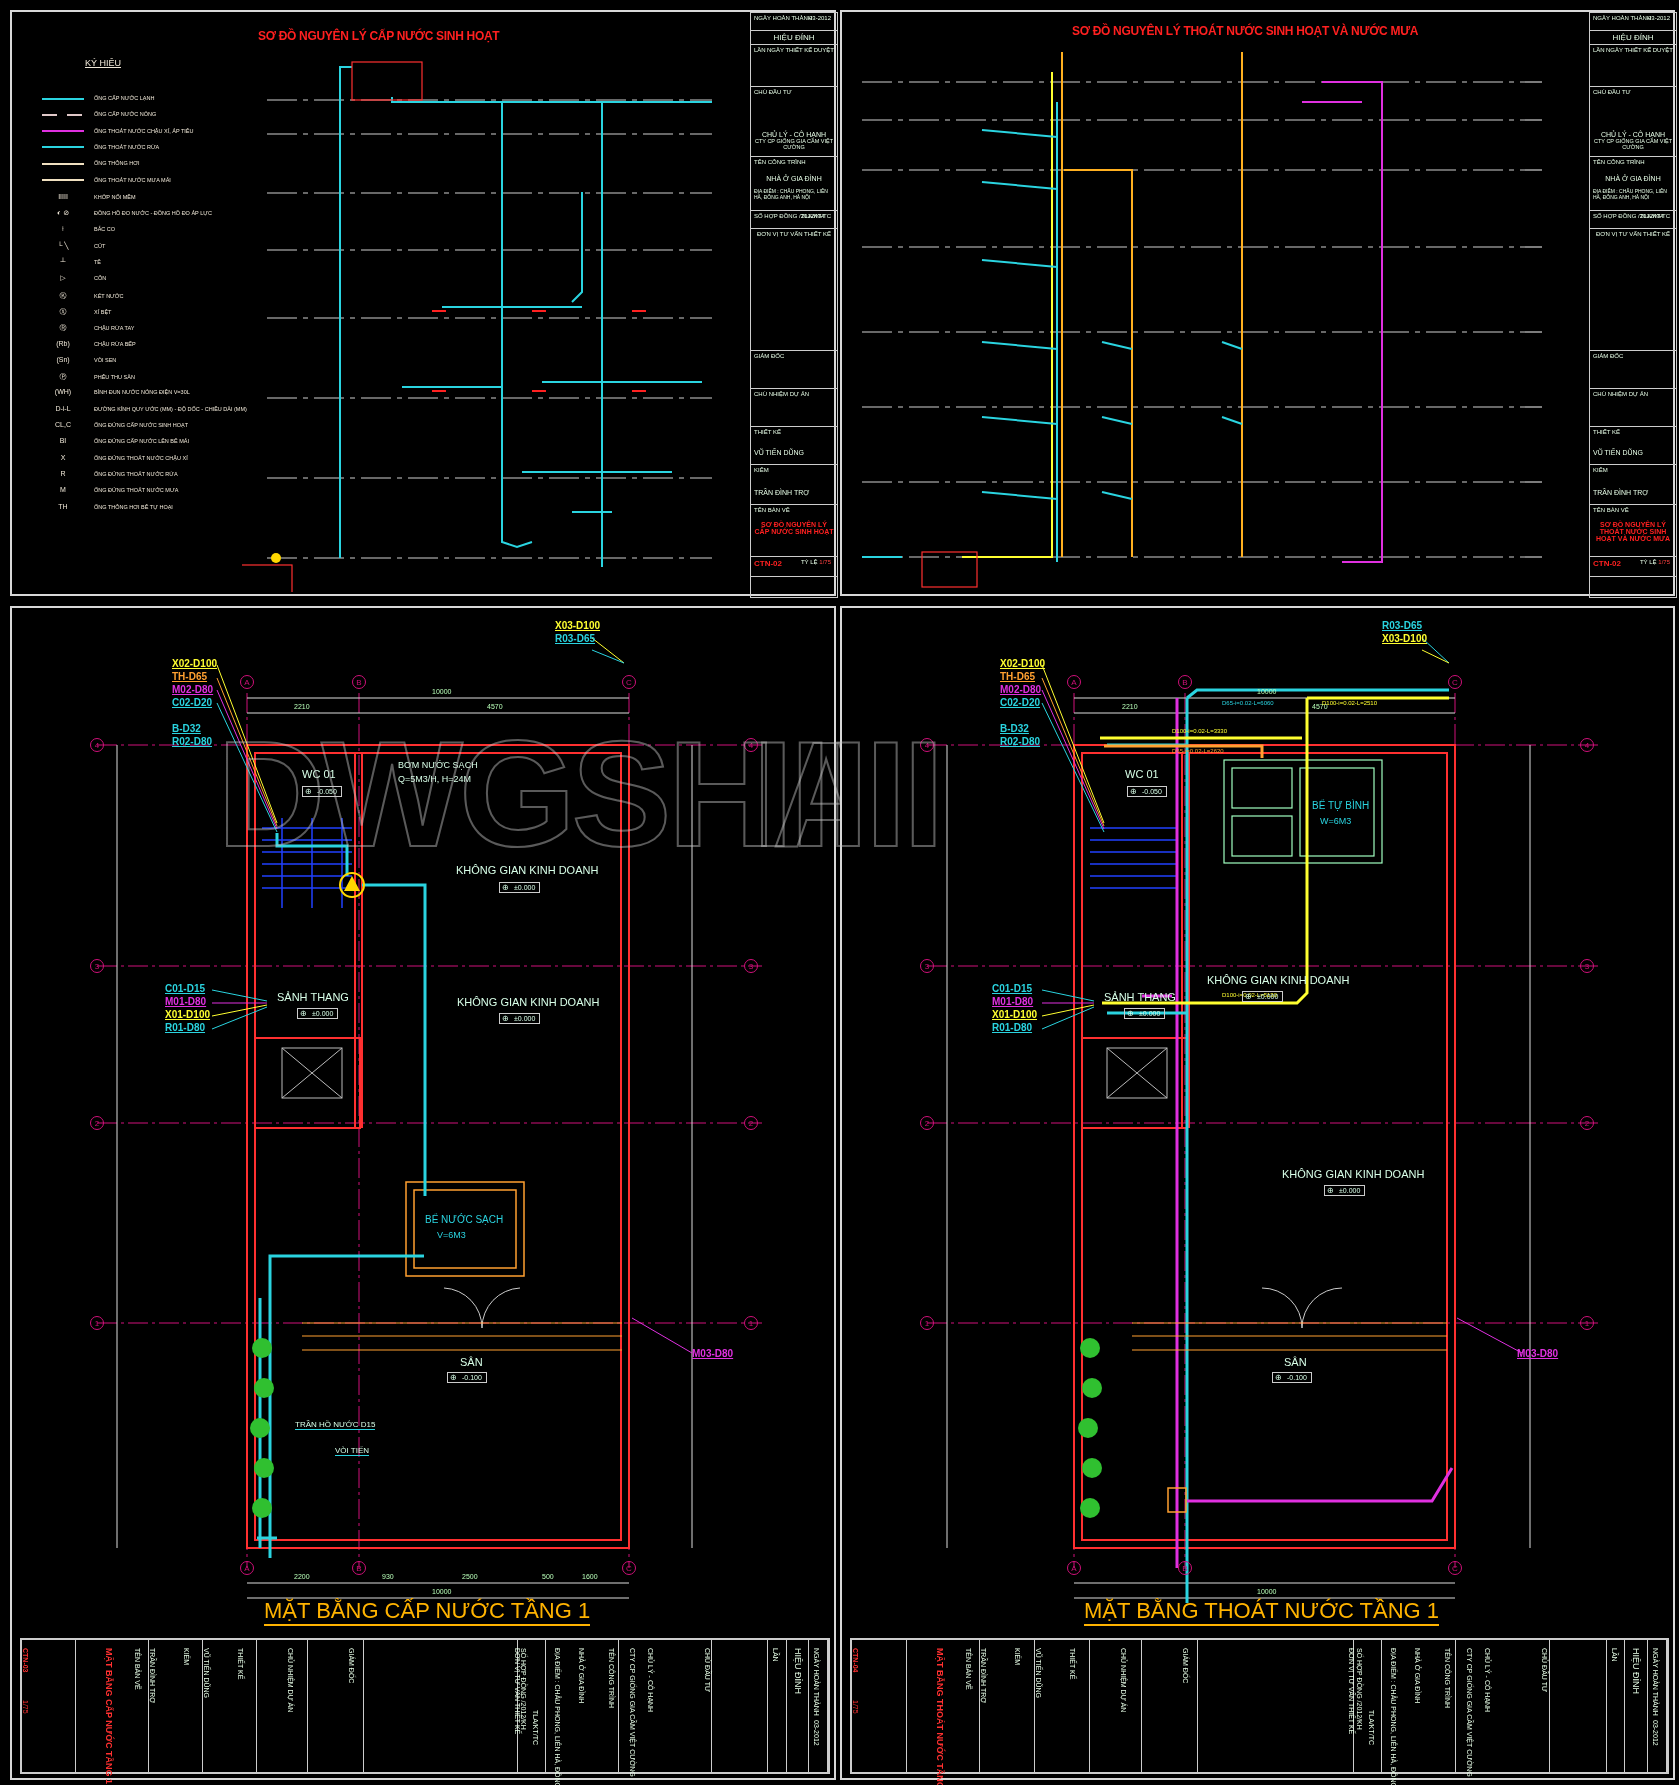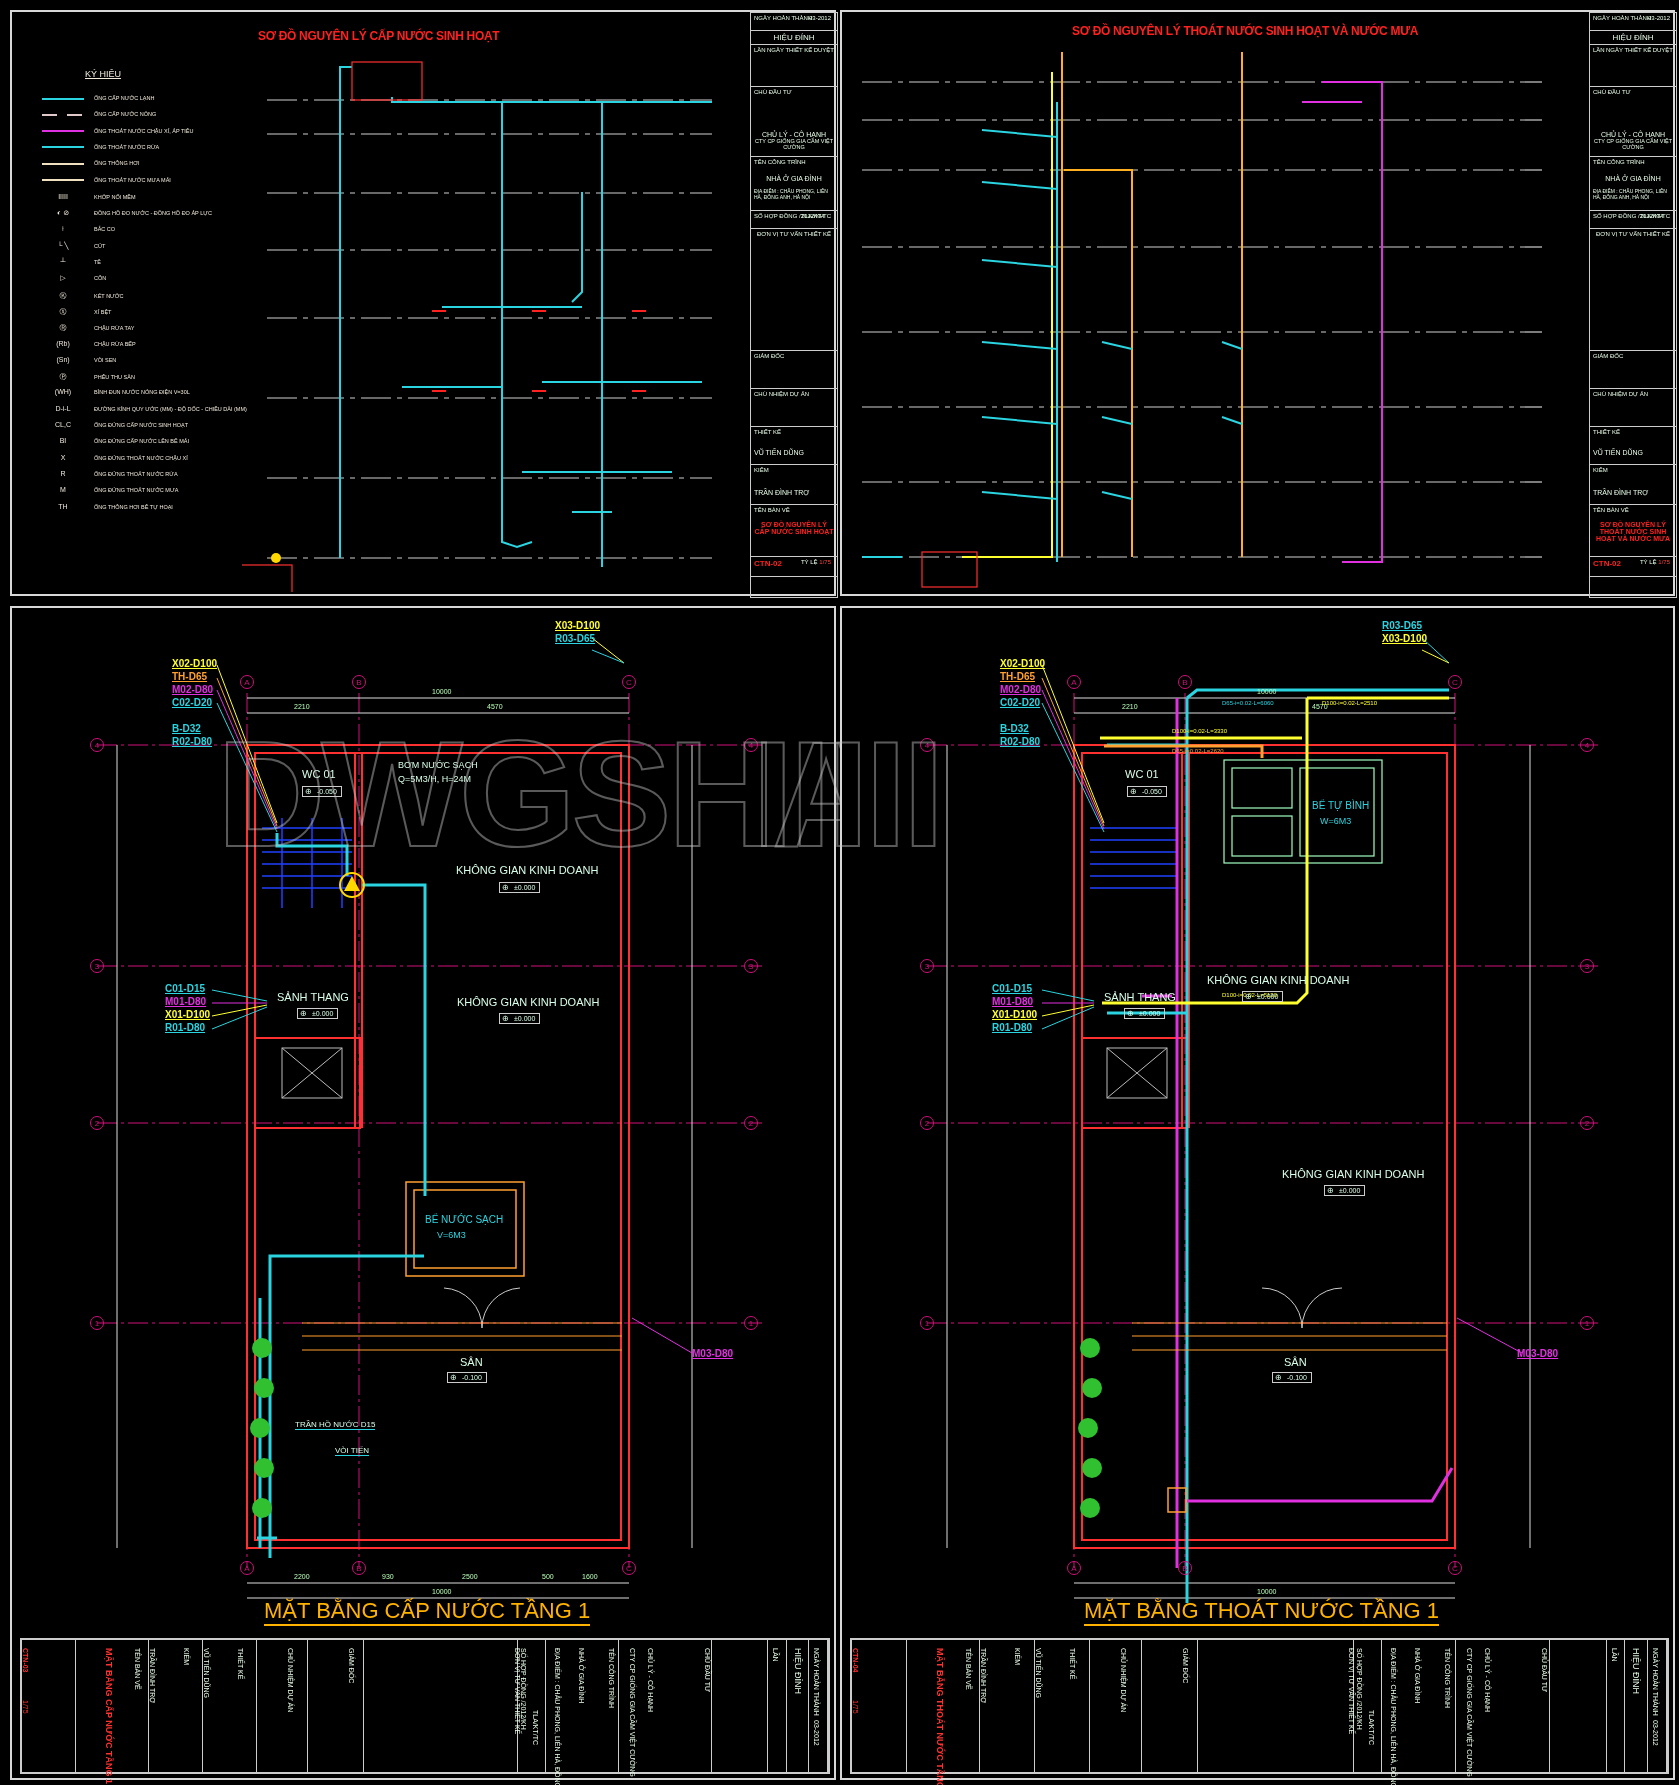--- a/index.html
+++ b/index.html
@@ -24,21 +24,21 @@
   .watermark-small{position:absolute;font-size:100px;color:transparent;-webkit-text-stroke:2px rgba(200,200,200,0.45);white-space:nowrap;}
   .bt-strip{position:absolute;border:2px solid #ccc;box-sizing:border-box;display:flex;}
   .bt-col{border-right:1px solid #ccc;box-sizing:border-box;position:relative;}
   .vtext{writing-mode:vertical-rl;font-size:7px;color:#e8ffe8;white-space:nowrap;position:absolute;top:8px;}
 </style>
 </head>
 <body>
 
 <div class="sheet" style="left:10px;top:10px;width:826px;height:586px;">
   <div class="abs title-red" style="left:246px;top:17px;">SƠ ĐỒ NGUYÊN LÝ CẤP NƯỚC SINH HOẠT</div>
-  <div class="abs" style="left:73px;top:57px;font-size:9px;color:#f0e8d8;text-decoration:underline;">KÝ HIỆU</div>
+  <div class="abs" style="left:73px;top:46px;font-size:9px;color:#f0e8d8;text-decoration:underline;">KÝ HIỆU</div>
   <div id="legend">
       <div class="legend-row" style="top: 83px;"><span class="legend-line" style="background: rgb(42, 212, 224);"></span><span>ỐNG CẤP NƯỚC LẠNH</span></div>
       <div class="legend-row" style="top: 99.3px;"><span class="legend-line" style="background: repeating-linear-gradient(90deg, rgb(224, 200, 200) 0px, rgb(224, 200, 200) 15px, transparent 15px, transparent 25px);"></span><span>ỐNG CẤP NƯỚC NÓNG</span></div>
       <div class="legend-row" style="top: 115.6px;"><span class="legend-line" style="background: rgb(224, 48, 224);"></span><span>ỐNG THOÁT NƯỚC CHẬU XÍ, ÁP TIỂU</span></div>
       <div class="legend-row" style="top: 131.9px;"><span class="legend-line" style="background: rgb(42, 212, 224);"></span><span>ỐNG THOÁT NƯỚC RỬA</span></div>
       <div class="legend-row" style="top: 148.2px;"><span class="legend-line" style="background: rgb(240, 224, 192);"></span><span>ỐNG THÔNG HƠI</span></div>
       <div class="legend-row" style="top: 164.5px;"><span class="legend-line" style="background: rgb(240, 224, 192);"></span><span>ỐNG THOÁT NƯỚC MƯA MÁI</span></div>
       <div class="legend-row" style="top: 180.8px;"><span class="legend-sym">IIIII</span><span>KHỚP NỐI MỀM</span></div>
       <div class="legend-row" style="top: 197.1px;"><span class="legend-sym">◐ ⊘</span><span>ĐỒNG HỒ ĐO NƯỚC - ĐỒNG HỒ ĐO ÁP LỰC</span></div>
       <div class="legend-row" style="top: 213.4px;"><span class="legend-sym">⟊</span><span>BẮC CO</span></div>

